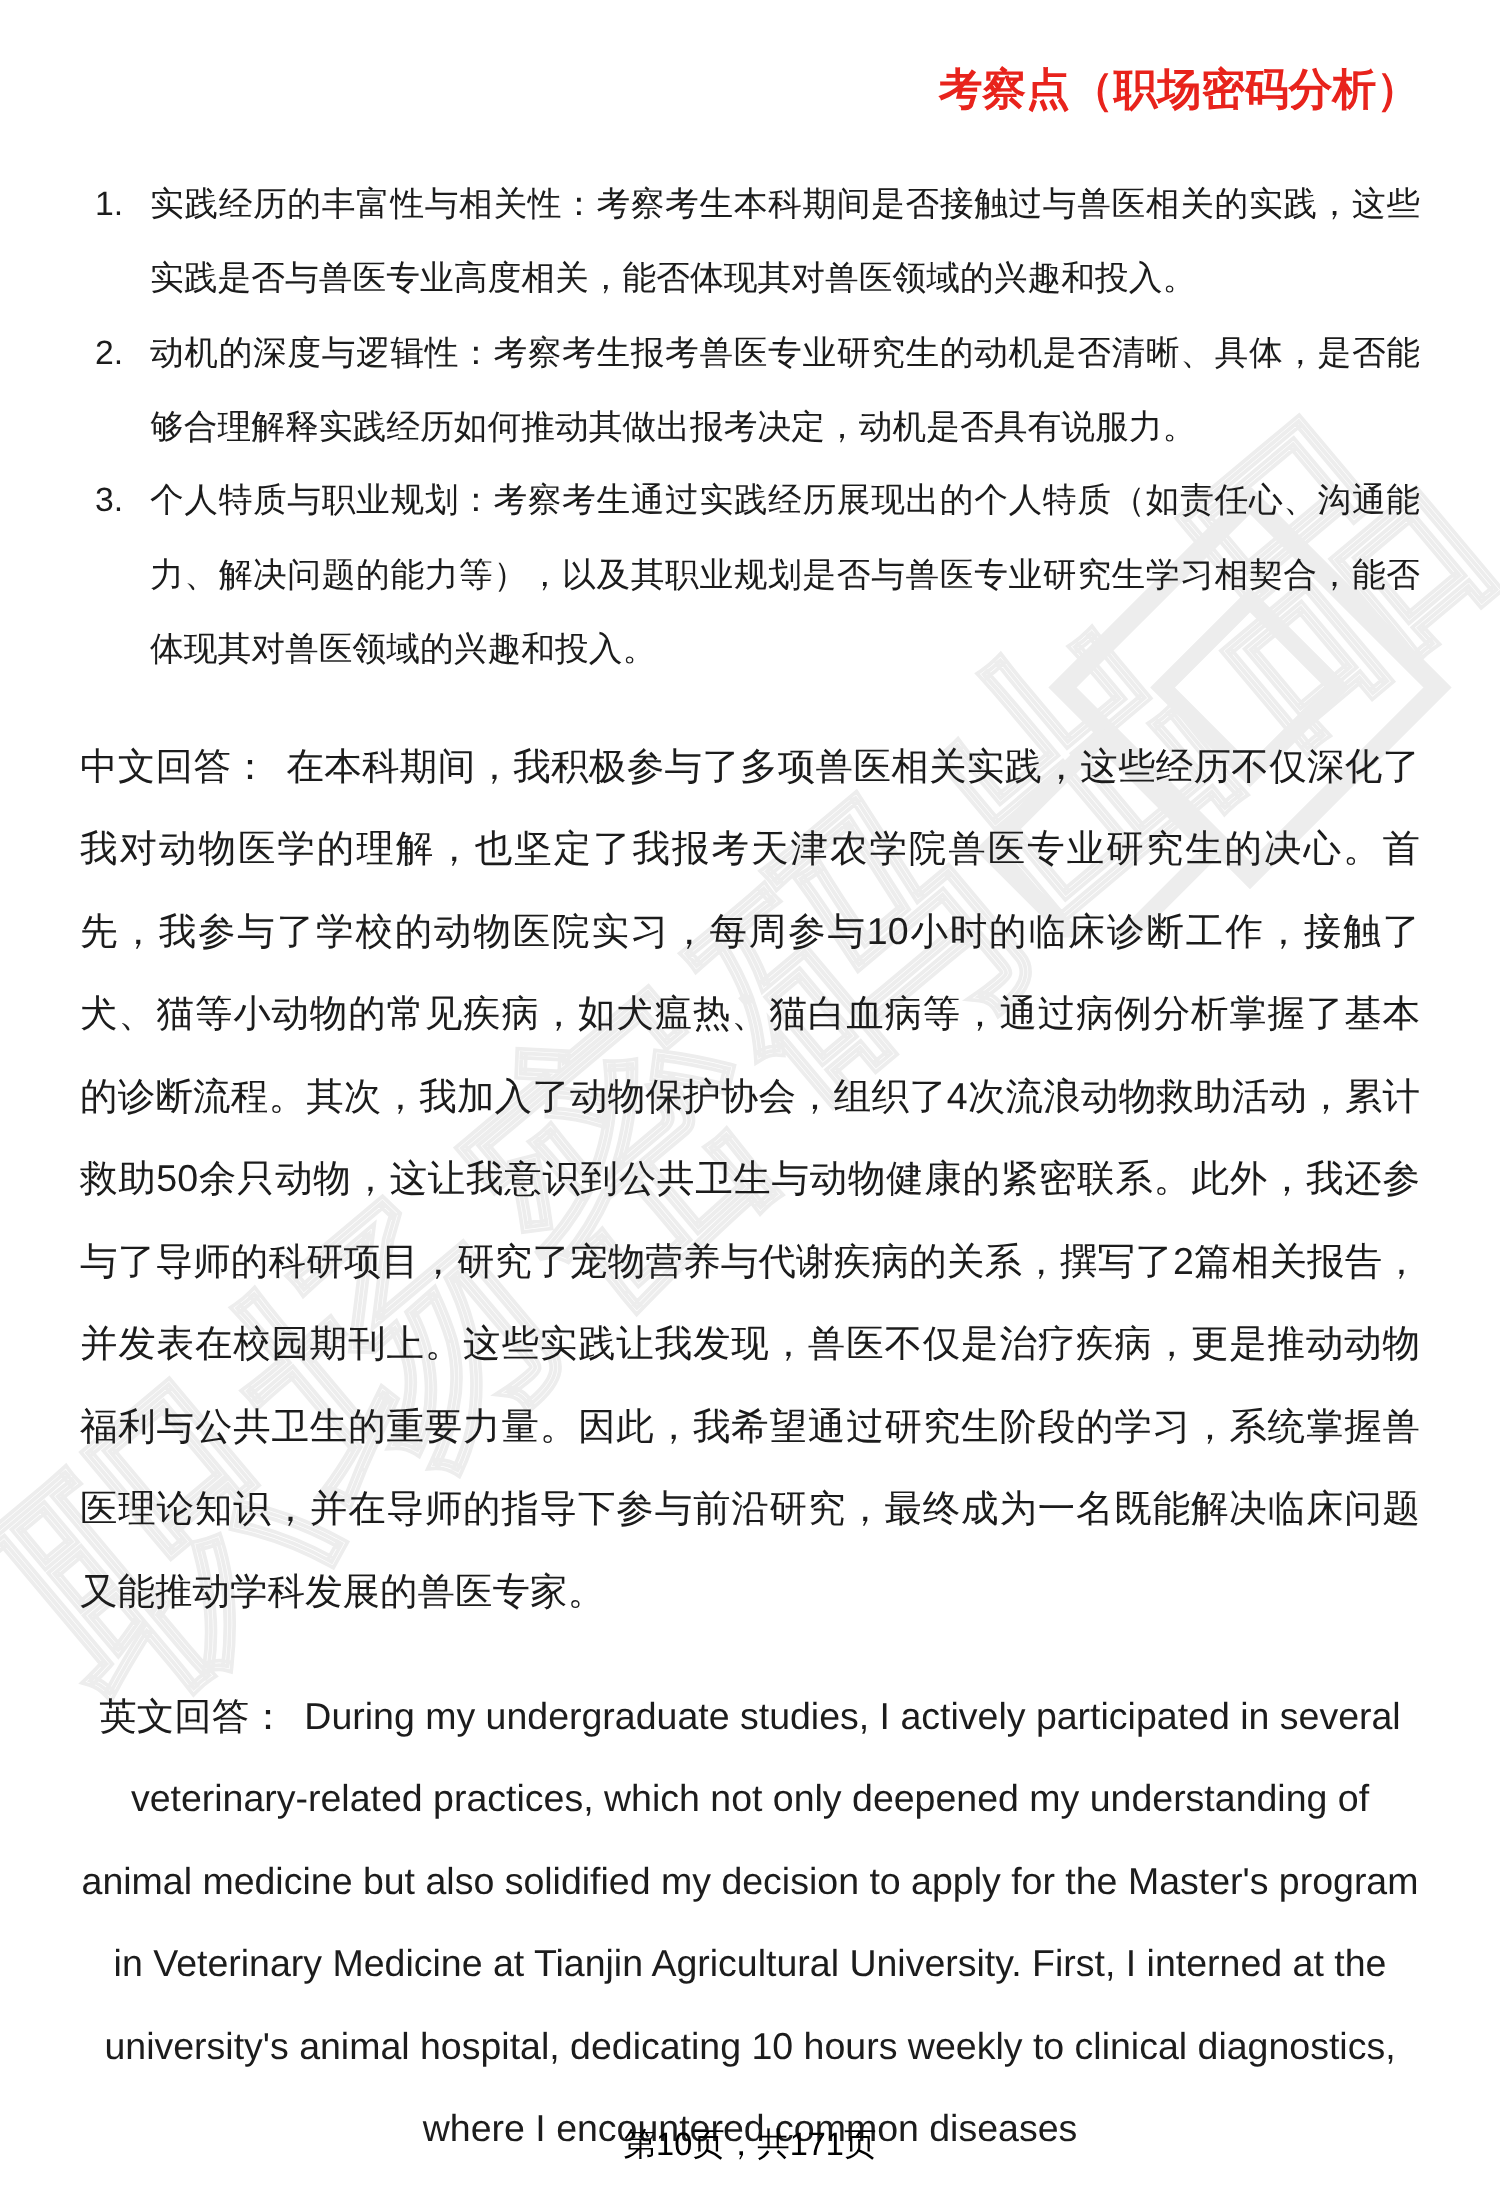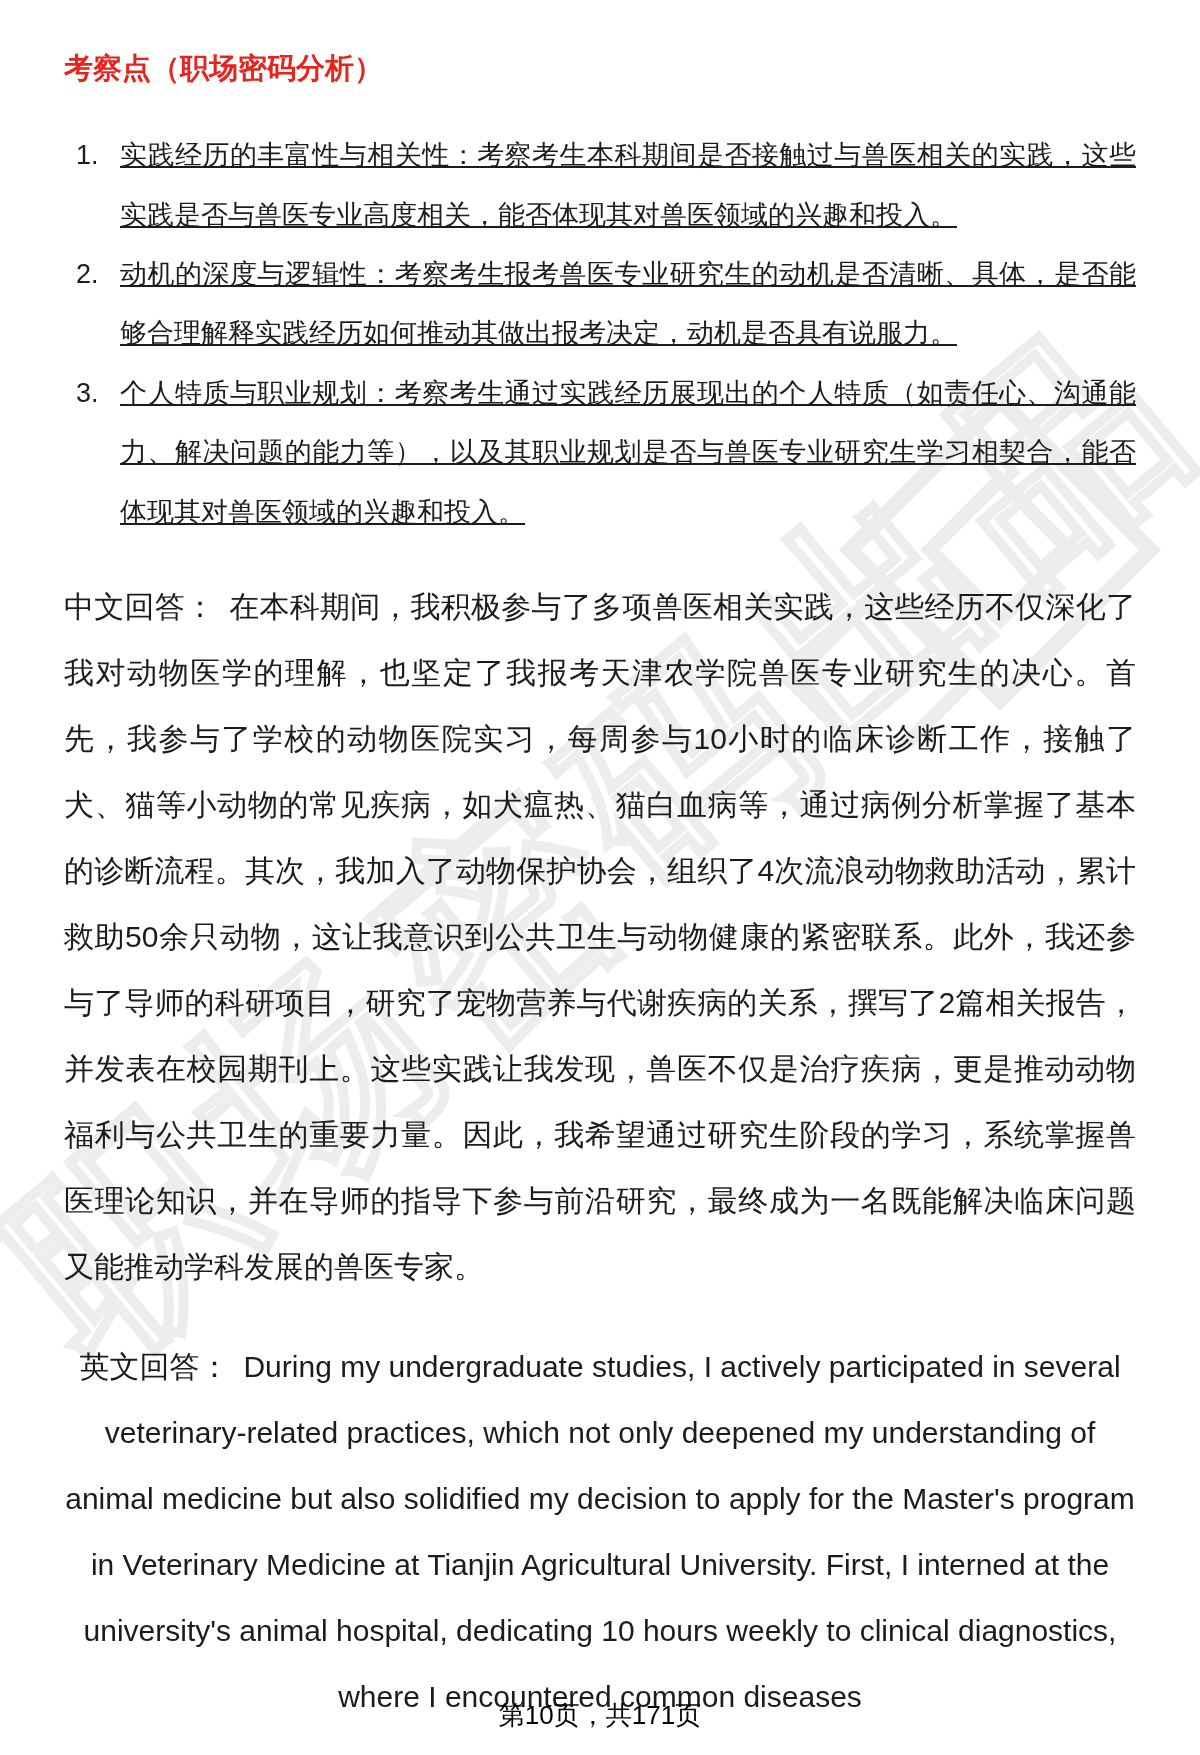--- a/index.html
+++ b/index.html
@@ -44,44 +44,44 @@
     -webkit-text-stroke: 3px #ededed;
   }
   .wm-svg {
     position: absolute;
     left: 780px;
     top: 390px;
   }
   
   .doc-title {
     margin: 0 0 40px 0;
-    font-size: 29px;
+    font-size: 35px;
     line-height: 1.25;
     font-weight: bold;
     color: #e8231c;
+    text-align: right;
   }
   
   .points-list {
     list-style: none;
     margin: 0 0 32px 0;
     padding: 0 0 0 12px;
   }
   .points-list li {
     display: flex;
     font-size: 27px;
     line-height: 2.2;
   }
   .li-num {
     flex: 0 0 44px;
     text-align: left;
   }
   .li-text {
     flex: 1;
     text-align: justify;
-    text-decoration: underline;
   }
   
   .answer-para {
     margin: 0 0 34px 0;
     font-size: 30px;
     line-height: 2.2;
   }
   .answer-para.cn { text-align: justify; }
   .answer-para.en { text-align: center; }
   .answer-label { margin-right: 14px; }

